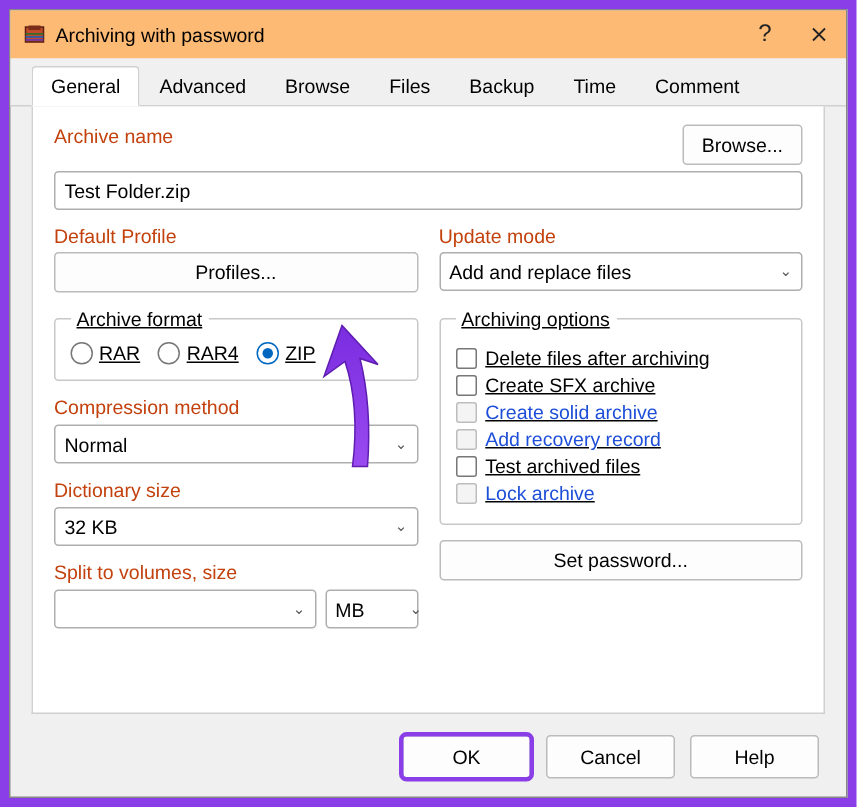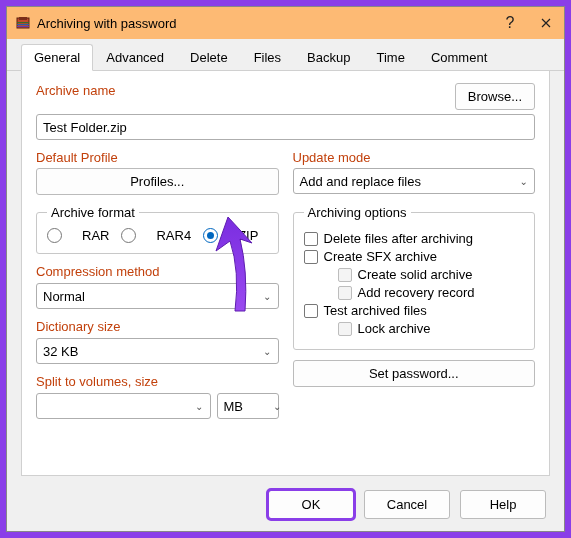--- a/index.html
+++ b/index.html
@@ -21,32 +21,32 @@
 label.caption { margin-bottom: 3px; color: #c2410c; }
 
 .button { background: #fdfdfd; border: 1px solid #bbb; border-radius: 3px; padding: 5px 12px; min-width: 78px; text-align: center; cursor: default; }
 
 input[type=text], .dropdown {
   width: 100%; height: 26px; padding: 2px 6px; border: 1px solid #aeaeae; border-radius: 3px; background: #fff;
 }
 .dropdown { display: flex; align-items: center; justify-content: space-between; }
 .chev { font-size: 10px; color: #555; }
 
-fieldset { border: 1px solid #c8c8c8; border-radius: 3px; padding: 8px 10px 10px 10px; margin: 0; }
+fieldset { border: 1px solid #c8c8c8; border-radius: 3px; padding: 8px 10px 10px 10px; margin: 0; text-decoration: underline; }
 legend { padding: 0 4px; }
 
 .radio-row { display: flex; gap: 12px; }
-.radio { display: flex; align-items: center; gap: 20px; }
+.radio { display: flex; align-items: center; gap: 4px; }
 .radio .circle { width: 15px; height: 15px; border: 1px solid #777; border-radius: 50%; display: flex; align-items: center; justify-content: center; background: #fff; }
 .radio.selected .circle { border-color: #0067c0; }
 .radio.selected .dot { width: 7px; height: 7px; background: #0067c0; border-radius: 50%; }
 
 .chk { display: flex; align-items: center; gap: 6px; margin: 3px 0; }
 .chk .box { width: 14px; height: 14px; border: 1px solid #777; background: #fff; border-radius: 2px; }
-.chk.disabled { color: #000000; margin-left: 34px; }
+.chk.disabled { color: #1d4ed8; }
 .chk.disabled .box { border-color: #bdbdbd; background: #f4f4f4; }
 
 .footer { display: flex; justify-content: flex-end; padding: 6px 18px 12px; gap: 10px; }
 .footer .button { min-width: 86px; padding: 6px 12px; }
 .highlight-ok { outline: 3px solid #8a3ee8; outline-offset: -1px; }
 
 .arrow-overlay { position: absolute; pointer-events: none; }
 
 .sec-spacer { height: 10px; }
 .mt4 { margin-top: 4px; }
@@ -71,21 +71,21 @@
     <div class="ctrl close">
       <svg width="10" height="10" viewBox="0 0 10 10">
           <path d="M1 1 L9 9 M9 1 L1 9" stroke="currentColor" stroke-width="1.2"></path>
         </svg>
     </div>
   </div>
 
   <div class="tabs">
     <div class="tab active">General</div>
     <div class="tab">Advanced</div>
-    <div class="tab">Delete</div>
+    <div class="tab">Browse</div>
     <div class="tab">Files</div>
     <div class="tab">Backup</div>
     <div class="tab">Time</div>
     <div class="tab">Comment</div>
   </div>
 
   <div class="panel">
 
     <div class="row">
       <div class="col">

